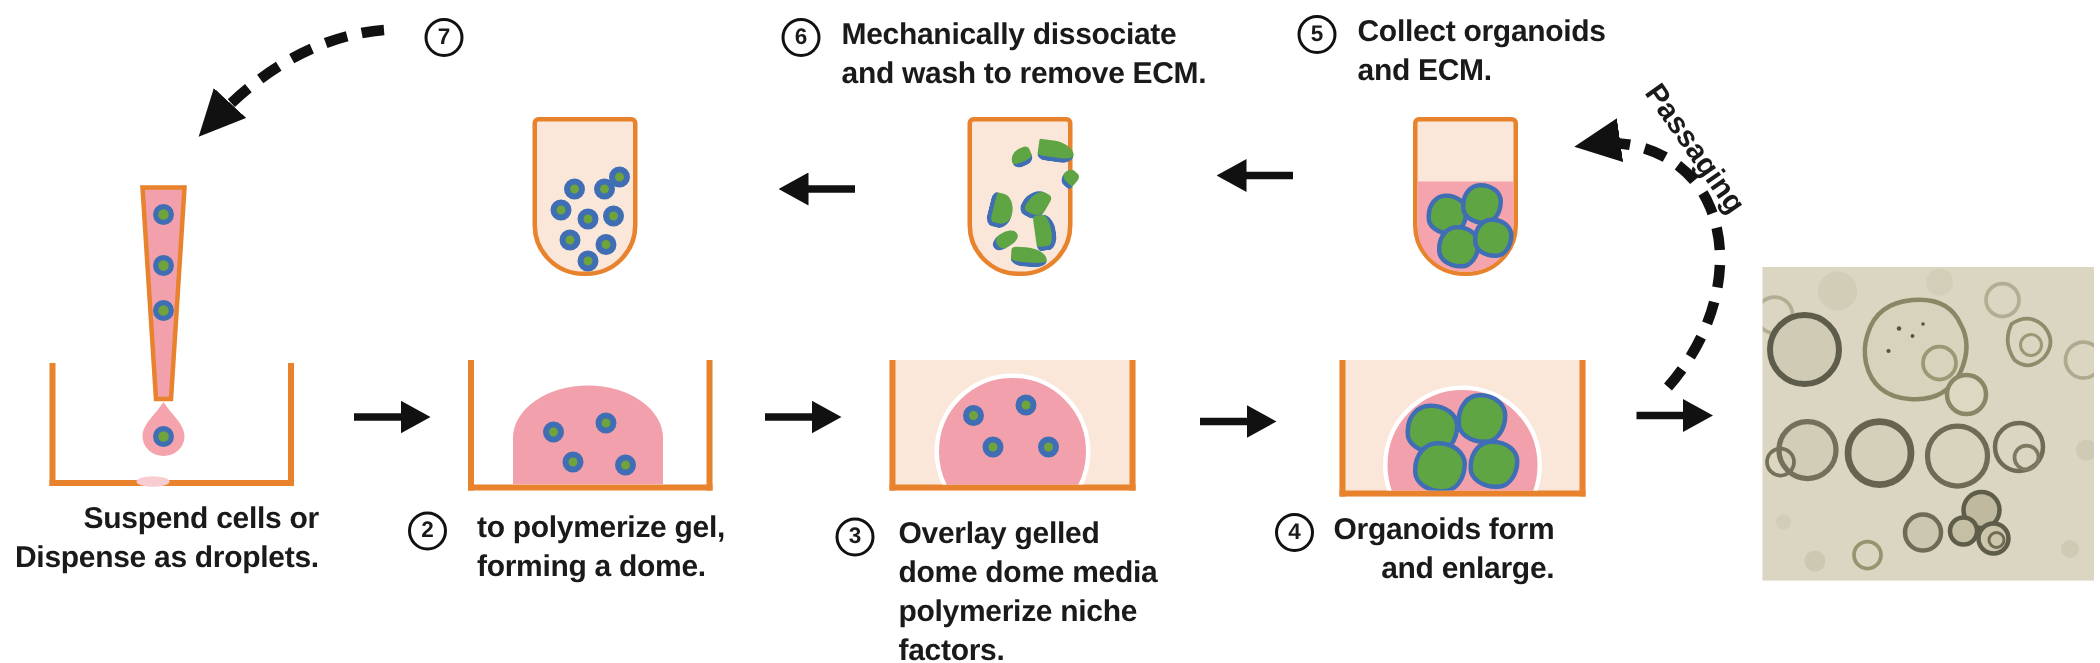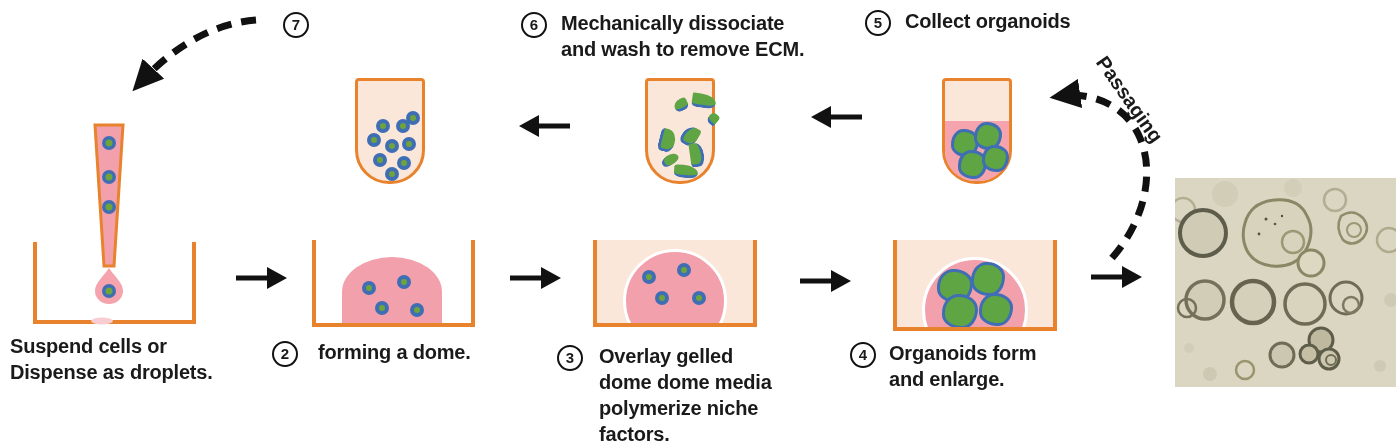--- a/index.html
+++ b/index.html
@@ -6,21 +6,21 @@
   .canvas{position:relative;width:1400px;height:442px;background:#ffffff;overflow:hidden;
           font-family:"Liberation Sans","DejaVu Sans",sans-serif;color:#1a1a1a;}
   .abs{position:absolute;}
   svg.layer{position:absolute;left:0;top:0;z-index:6;pointer-events:none;}
 
   
   .step{display:flex;align-items:flex-start;gap:14px;z-index:4;}
   .num{flex:0 0 auto;width:22px;height:22px;border:2px solid #111;border-radius:50%;
        font-size:15px;font-weight:bold;line-height:22px;text-align:center;margin-top:2px;background:#fff;}
   .lines{font-size:20px;font-weight:bold;line-height:26px;letter-spacing:-0.2px;white-space:nowrap;}
-  .lines.center{text-align:left;}
+  .lines.center{text-align:right;}
 
   
   .tube{position:absolute;width:64px;height:100px;background:#FBE7DA;border:3px solid #E8822D;
         border-radius:4px 4px 34px 34px;z-index:3;}
   .tube .liquid{position:absolute;left:0;right:0;bottom:0;height:60px;background:#F5A3AD;
         border-radius:0 0 30px 30px;}
 
   
   .well{position:absolute;border:4px solid #E8822D;border-top:none;overflow:hidden;z-index:2;}
   .dome-half{position:absolute;bottom:0;background:#F2A0AB;border-radius:100px 100px 0 0 / 70px 70px 0 0;}
@@ -112,20 +112,21 @@
     <div class="lines">
       <div>Mechanically dissociate</div>
       <div>and wash to remove ECM.</div>
     </div>
   </div>
 
   <div class="step abs" style="left:865px;top:8px;">
     <span class="num">5</span>
     <div class="lines">
       <div>Collect organoids</div>
+      <div>and ECM.</div>
     </div>
   </div>
 
   <div class="tube" style="left:355px;top:78px;">
     <div class="cell" style="left:18px;top:38px;"></div>
     <div class="cell" style="left:38px;top:38px;"></div>
     <div class="cell" style="left:48px;top:30px;"></div>
     <div class="cell" style="left:9px;top:52px;"></div>
     <div class="cell" style="left:27px;top:58px;"></div>
     <div class="cell" style="left:44px;top:56px;"></div>
@@ -172,30 +173,31 @@
   </div>
 
   <div class="well" style="left:893px;top:240px;width:156px;height:87px;background:#FBE7DA;">
     <div class="dome-circle" style="left:25px;top:17px;width:100px;height:100px;"></div>
     <div class="org" style="left:40px;top:29px;width:30px;height:28px;"></div>
     <div class="org" style="left:74px;top:22px;width:28px;height:28px;"></div>
     <div class="org" style="left:45px;top:54px;width:30px;height:29px;"></div>
     <div class="org" style="left:82px;top:53px;width:28px;height:27px;"></div>
   </div>
 
-  <div class="step abs" style="left:10px;top:333px;">
+  <div class="step abs" style="left:10px;top:333px;text-align:right;">
     <div class="lines">
       <div>Suspend cells or</div>
       <div>Dispense as droplets.</div>
     </div>
   </div>
 
   <div class="step abs" style="left:272px;top:339px;gap:20px;">
     <span class="num">2</span>
     <div class="lines">
+      <div>to polymerize gel,</div>
       <div>forming a dome.</div>
     </div>
   </div>
 
   <div class="step abs" style="left:557px;top:343px;gap:16px;">
     <span class="num">3</span>
     <div class="lines">
       <div>Overlay gelled</div>
       <div>dome dome media</div>
       <div>polymerize niche</div>

